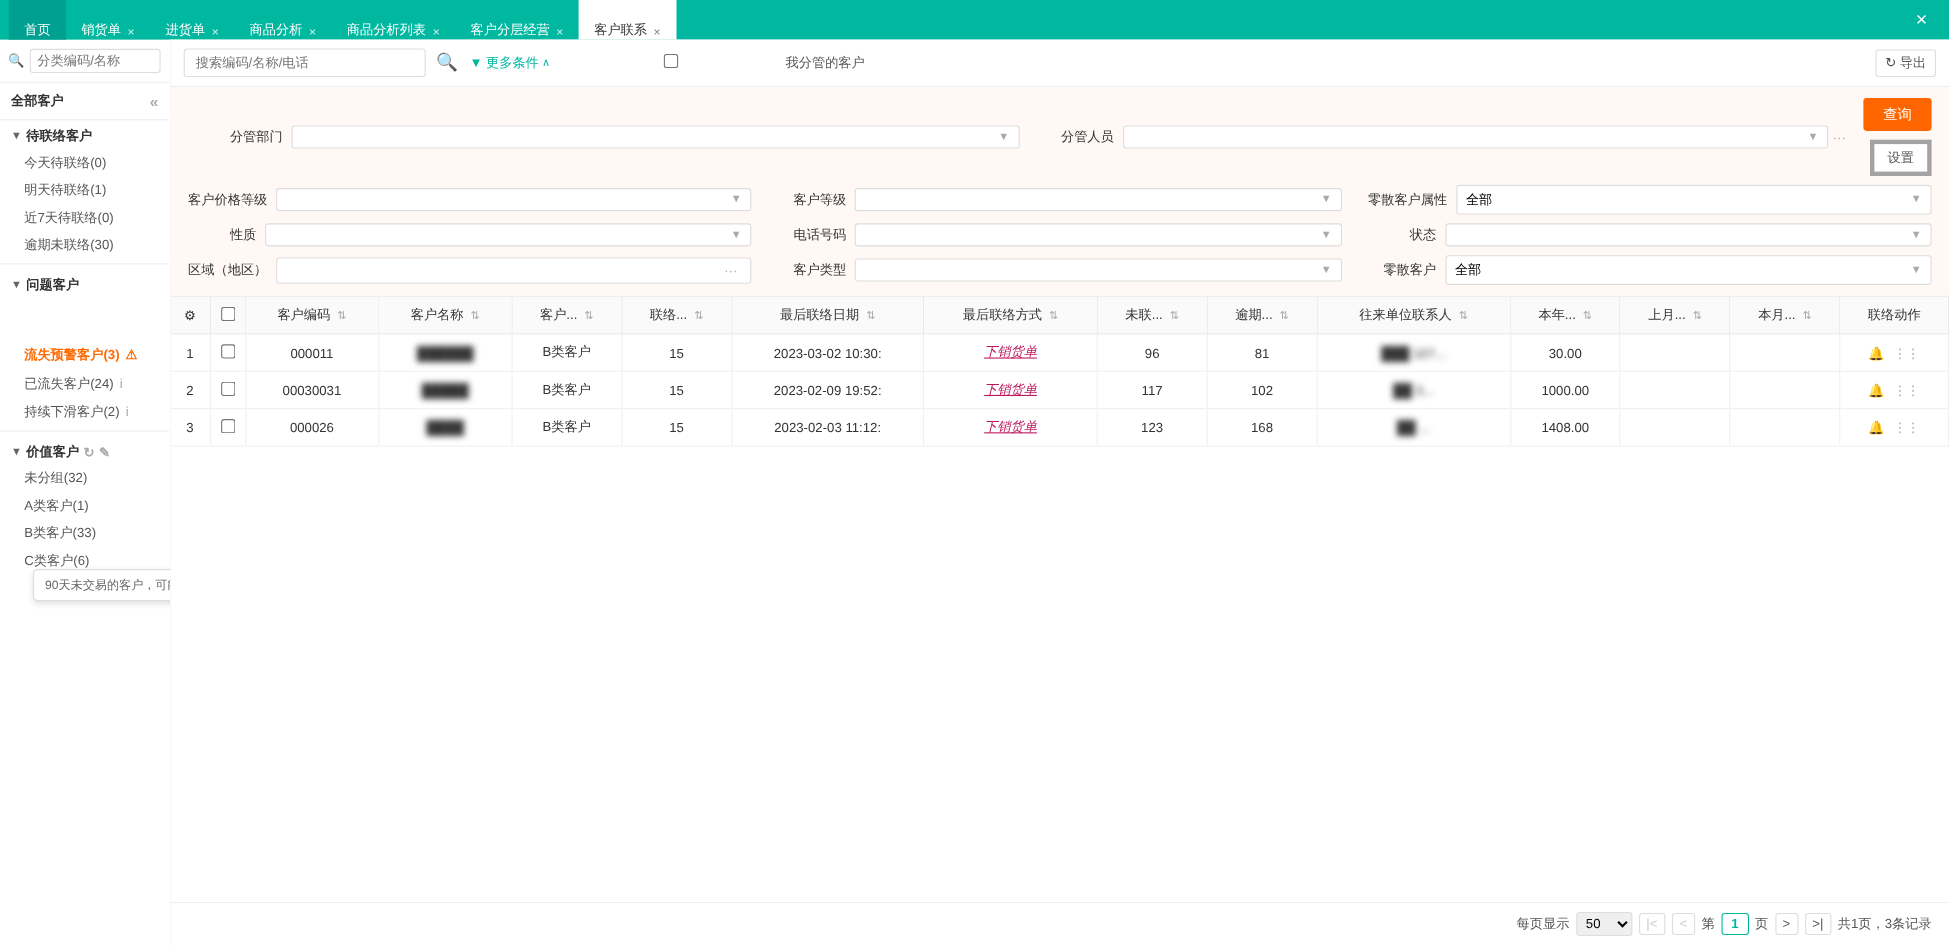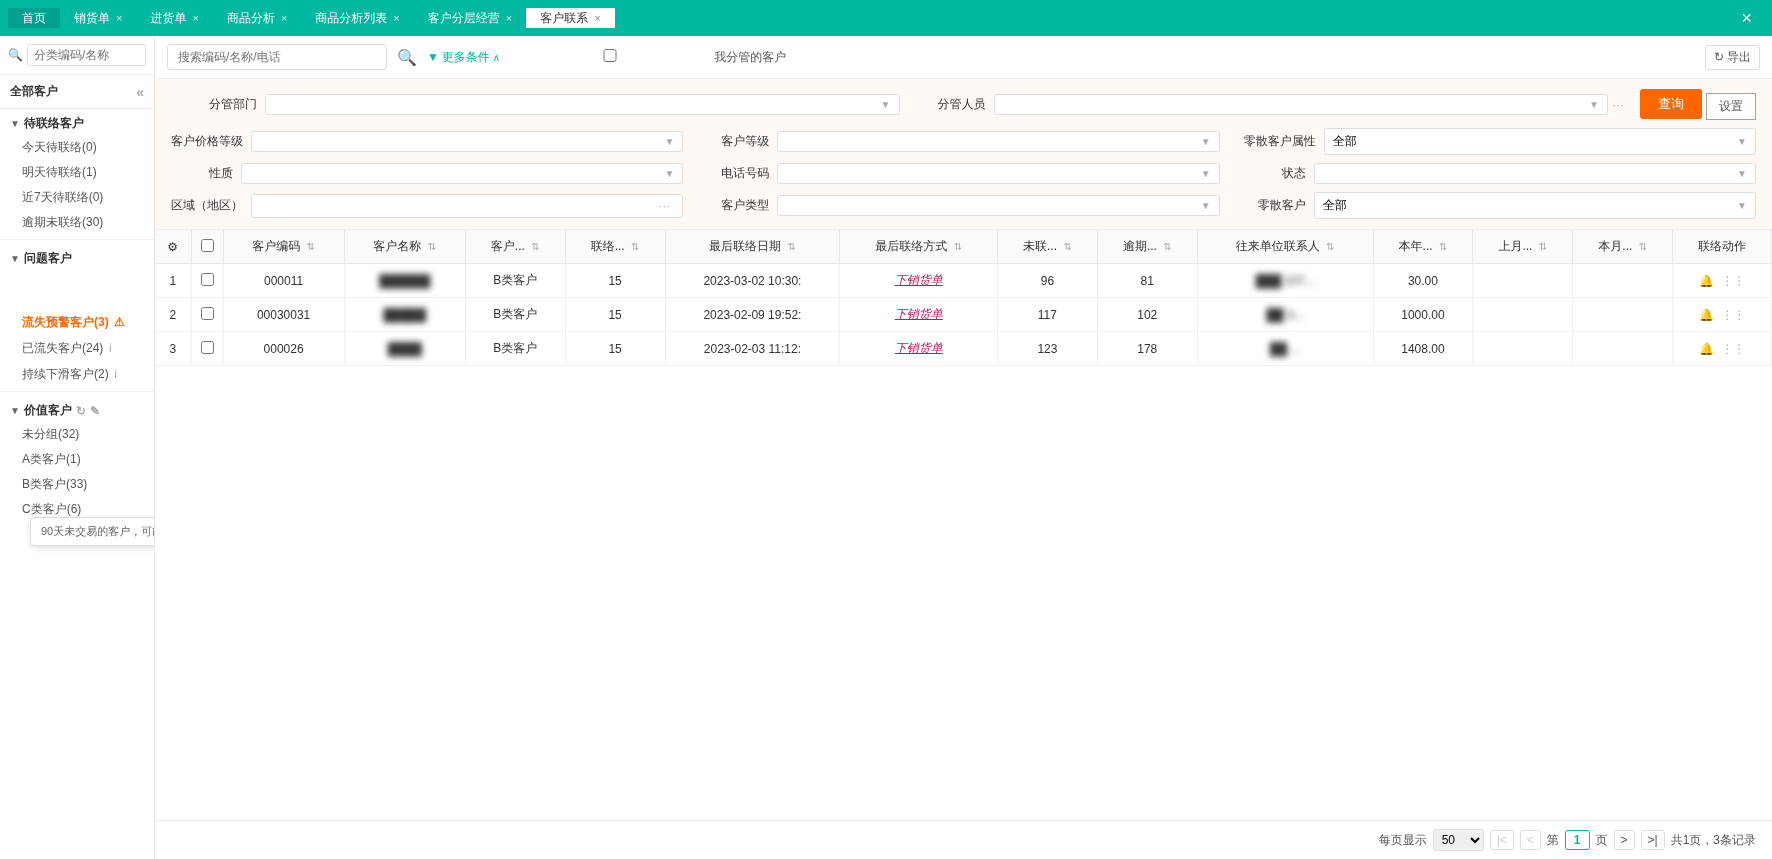--- a/index.html
+++ b/index.html
@@ -6,23 +6,23 @@
     body { background: #f5f5f5; overflow: hidden; width: 1772px; height: 859px; }
 
     
     .top-tabs {
       display: flex; align-items: center;
       background: #00b8a0;
       height: 36px;
       padding: 0 8px;
     }
     .top-tab {
-      display: flex; align-items: center;
+      display: flex; align-items: flex-end;
       padding: 0 14px;
-      height: 20px;
+      height: 36px;
       color: #fff;
       cursor: pointer;
       font-size: 13px;
       white-space: nowrap;
     }
     .top-tab.home { background: #00a090; }
     .top-tab .close-btn {
       margin-left: 6px;
       font-size: 11px;
       opacity: 0.8;
@@ -207,30 +207,30 @@
     .query-btn {
       background: #ff6600;
       color: #fff;
       border: none;
       border-radius: 3px;
       padding: 6px 18px;
       cursor: pointer;
       font-size: 13px;
     }
     .setting-btn {
-      border: 1px solid #a3a3a3;
+      border: 4px solid #a3a3a3;
       border-radius: 0;
       padding: 4px 12px;
       cursor: pointer;
       color: #555;
       background: #fff;
       margin-top: 4px;
     }
     .query-setting {
-      display: flex; flex-direction: row; align-items: flex-start;
+      display: flex; flex-direction: column; align-items: flex-end;
       margin-left: 12px;
       gap: 4px;
     }
 
     
     .table-container {
       flex: 1;
       overflow: auto;
     }
     table {
@@ -572,21 +572,21 @@
             <tr>
     <td>3</td>
     <td><input type="checkbox" style=""></td>
     <td>000026</td>
     <td><span style="filter:blur(3px); color:#333;">████</span></td>
     <td>B类客户</td>
     <td>15</td>
     <td>2023-02-03 11:12:</td>
     <td><span class="link-text">下销货单</span></td>
     <td>123</td>
-    <td>178</td>
+    <td>168</td>
     <td><span style="filter:blur(3px);">██ ...</span></td>
     <td>1408.00</td>
     <td></td>
     <td></td>
     <td style="text-align:center;">
       <span style="cursor:pointer; color:#aaa; margin-right:4px;">🔔</span>
       <span style="cursor:pointer; color:#aaa;">⋮⋮</span>
     </td>
   </tr>
           </tbody>

